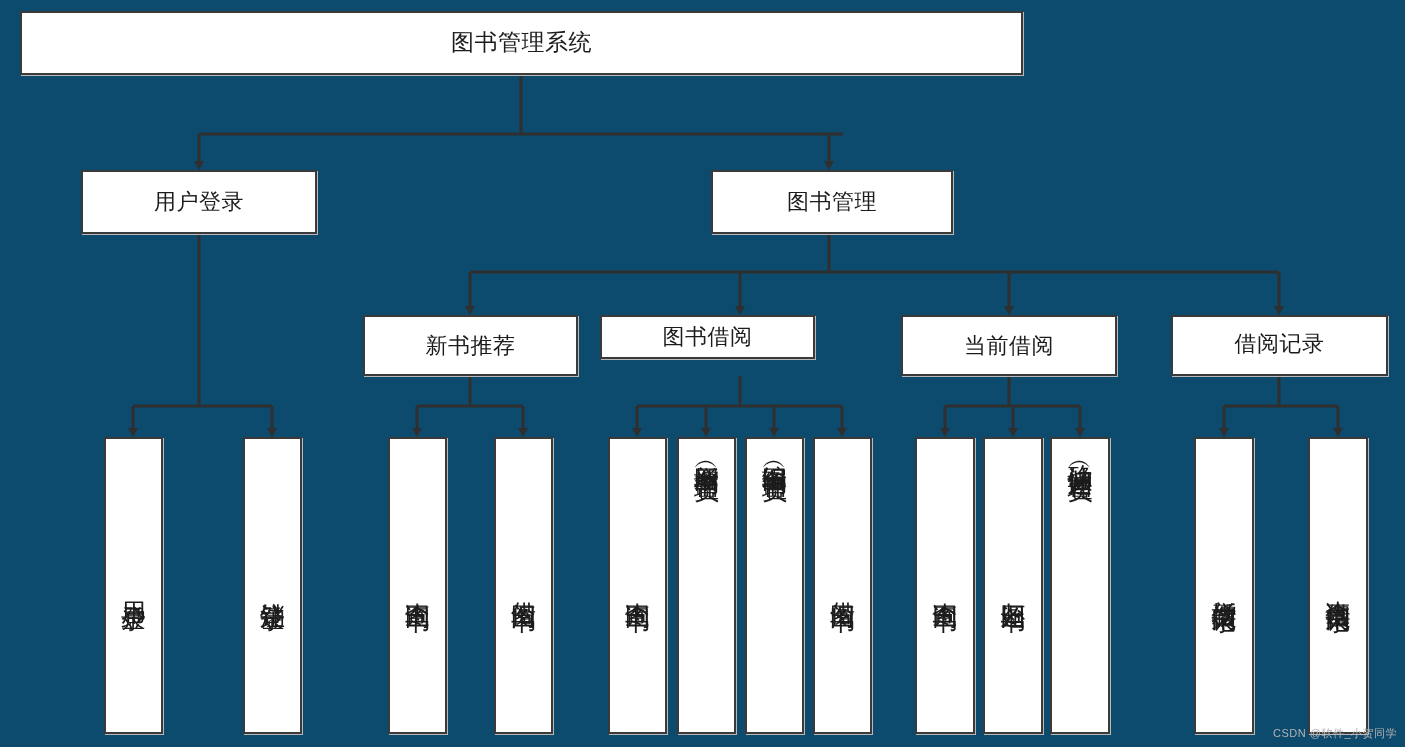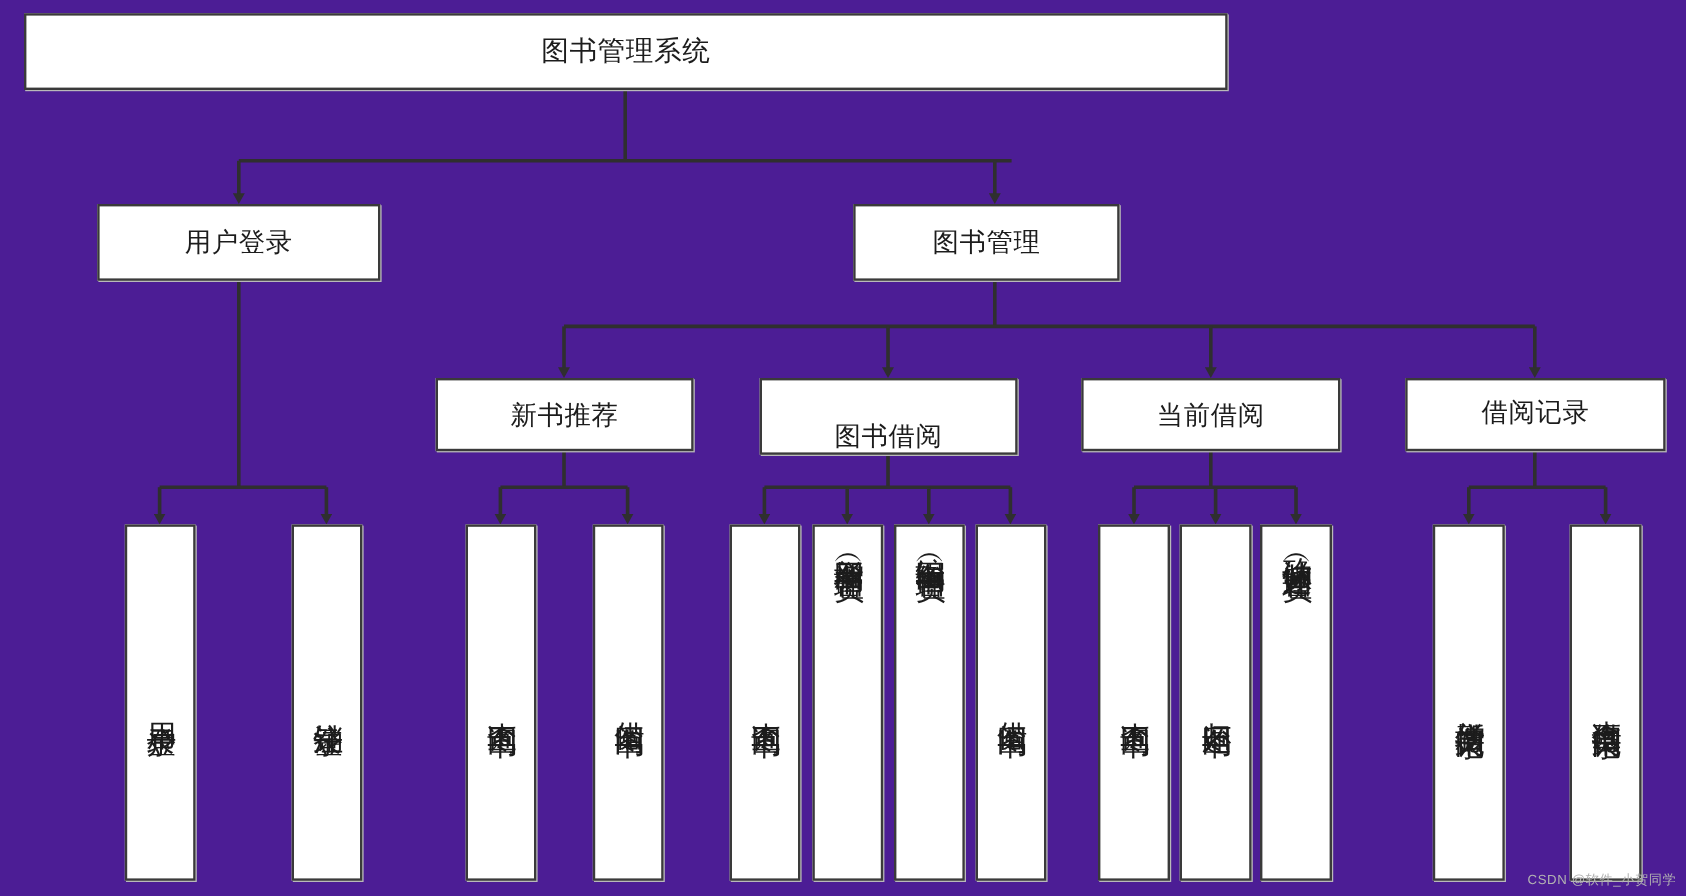--- a/index.html
+++ b/index.html
@@ -7,21 +7,21 @@
     padding: 0;
     background: #ffffff;
   }
   body {
     font-family: "Liberation Sans", "DejaVu Sans", sans-serif;
   }
   #diagram-root {
     position: relative;
     width: 1405px;
     height: 747px;
-    background: #4c1d95;
+    background: #0c4a6e;
     overflow: hidden;
   }
   #edge-layer {
     position: absolute;
     left: 0;
     top: 0;
     width: 1405px;
     height: 747px;
     pointer-events: none;
   }
@@ -133,29 +133,29 @@
   </svg>
 
   <div class="node horizontal root" style="left:20px; top:11px; width:1003px; height:64px;">
     <span class="node-label">图书管理系统</span>
   </div>
 
   <div class="node horizontal" style="left:81px; top:170px; width:236px; height:64px;">
     <span class="node-label">用户登录</span>
   </div>
 
-  <div class="node horizontal" style="left:711px; top:170px; width:222px; height:64px;">
+  <div class="node horizontal" style="left:711px; top:170px; width:242px; height:64px;">
     <span class="node-label">图书管理</span>
   </div>
 
   <div class="node horizontal" style="left:363px; top:315px; width:215px; height:61px;">
     <span class="node-label">新书推荐</span>
   </div>
 
-  <div class="node horizontal" style="left:633px; top:315px; width:215px; height:64px;align-items:flex-end;">
+  <div class="node horizontal" style="left:600px; top:315px; width:215px; height:44px;">
     <span class="node-label">图书借阅</span>
   </div>
 
   <div class="node horizontal" style="left:901px; top:315px; width:216px; height:61px;">
     <span class="node-label">当前借阅</span>
   </div>
 
   <div class="node horizontal" style="left:1171px; top:315px; width:217px; height:61px;font-family:Liberation Mono, monospace;">
     <span class="node-label">借阅记录</span>
   </div>

